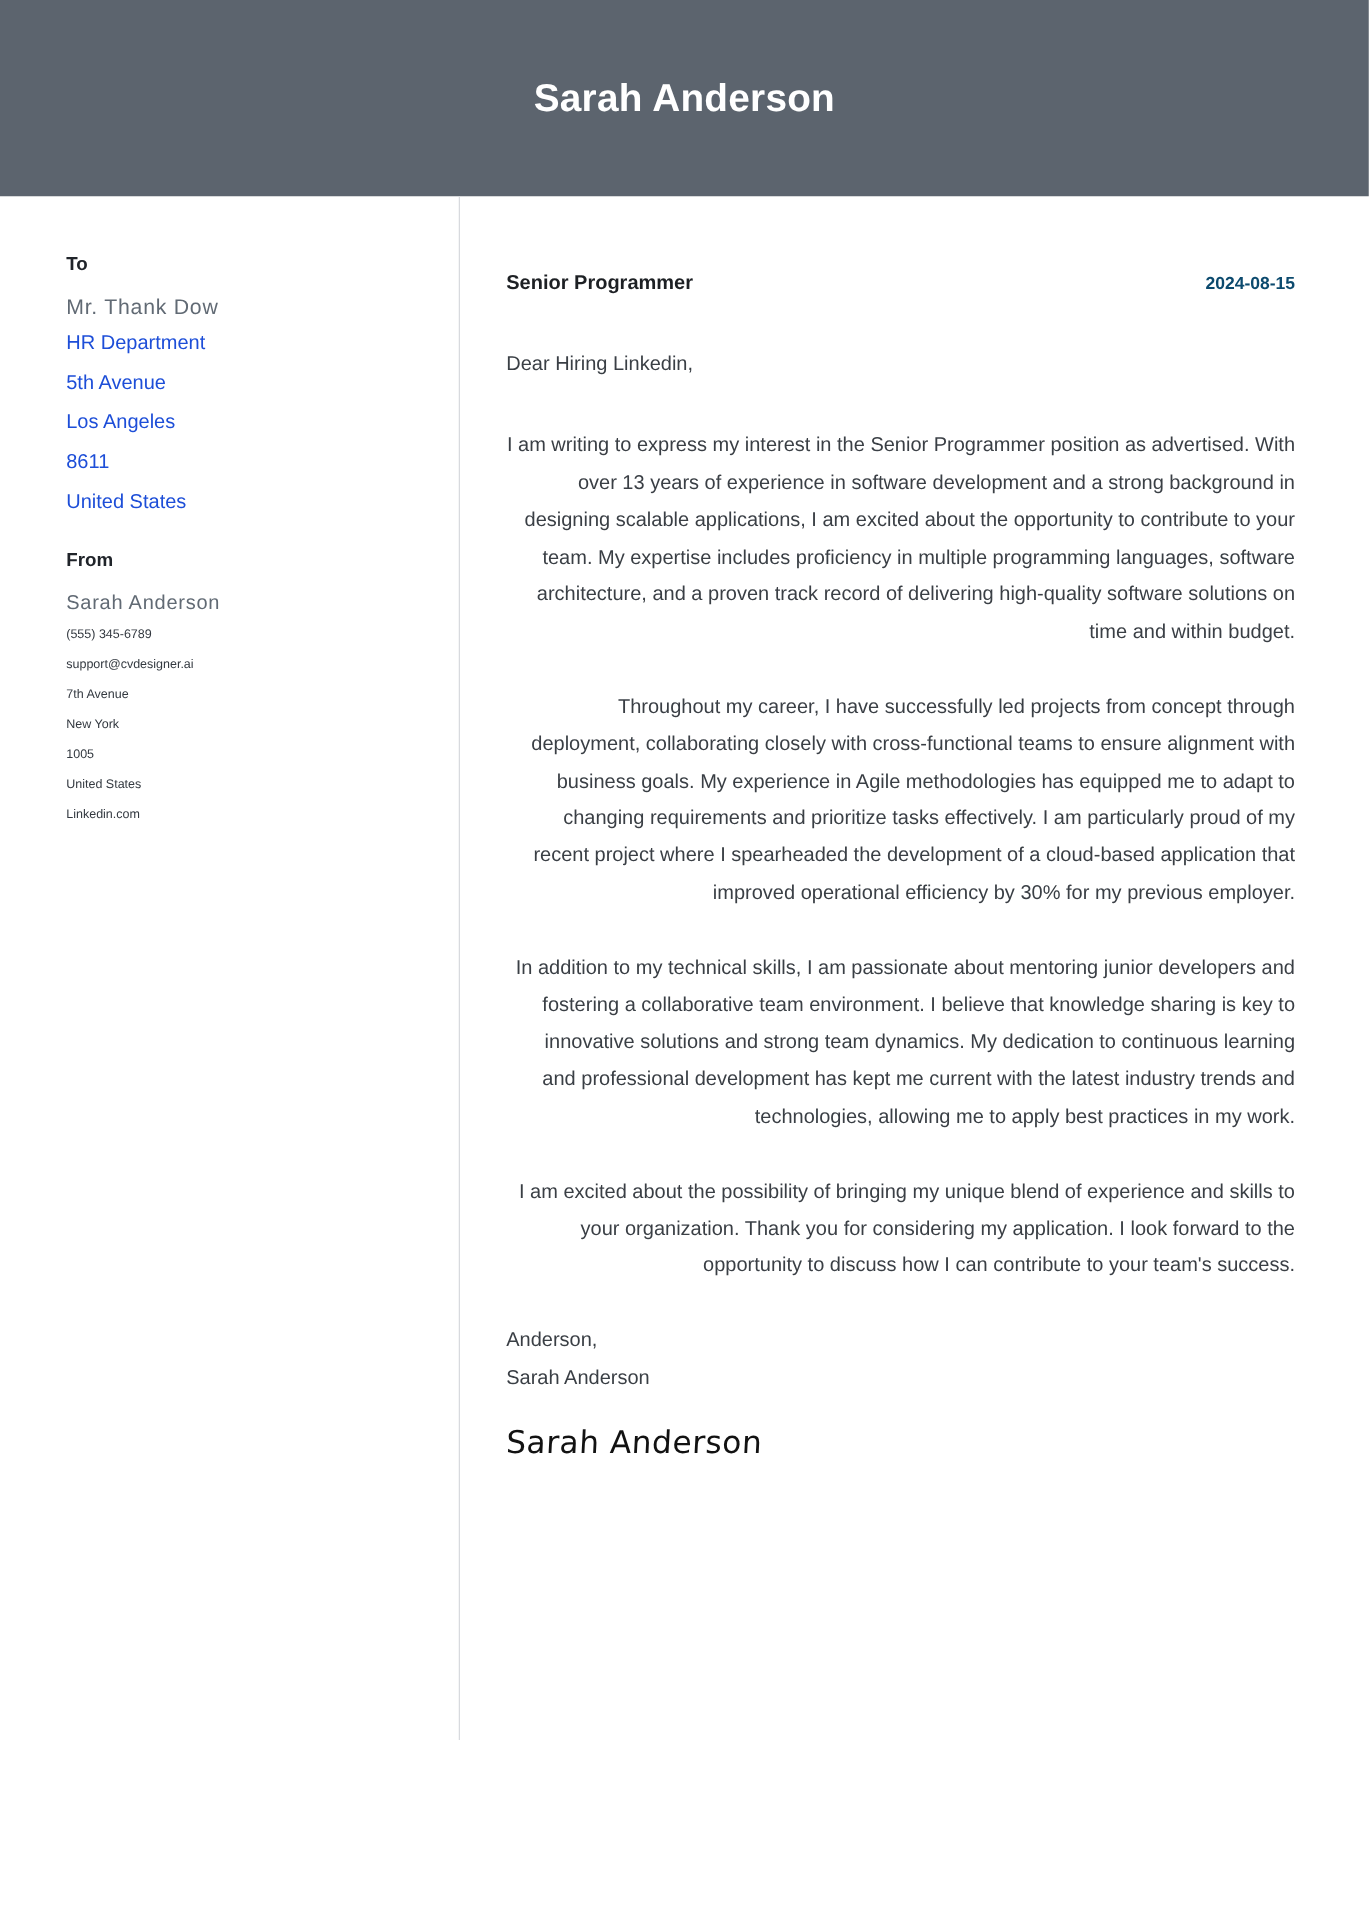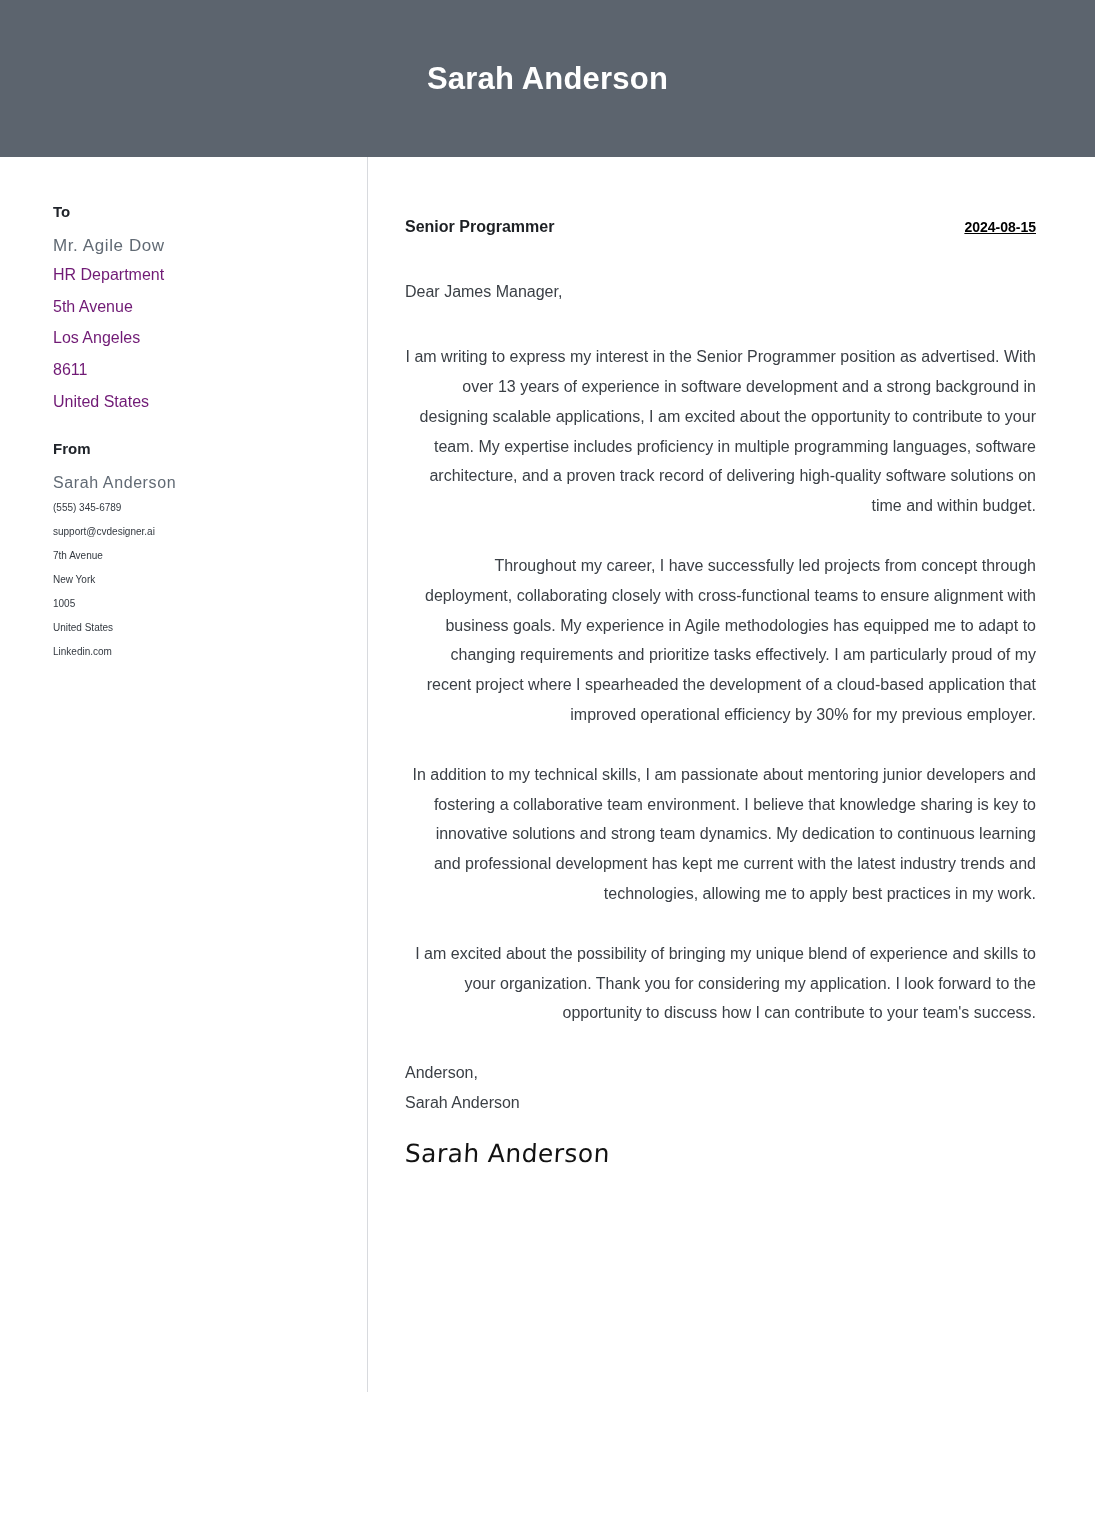--- a/index.html
+++ b/index.html
@@ -70,21 +70,21 @@
   .contact-name {
     font-size: 17px;
     color: #616a74;
     letter-spacing: 0.6px;
     line-height: 1.1;
     margin: 0 0 11px 0;
     white-space: nowrap;
   }
   .to-line {
     font-size: 16px;
-    color: #701a75;
+    color: #1d4ed8;
     line-height: 1.1;
     margin: 0 0 14px 0;
     white-space: nowrap;
   }
   .to-line:last-child { margin-bottom: 0; }
 
   .from-block { margin-top: 31px; }
   .from-name {
     font-size: 16px;
     color: #616a74;
@@ -117,23 +117,22 @@
   }
   .job-title {
     font-size: 16px;
     font-weight: bold;
     color: #1d2024;
     line-height: 1.1;
   }
   .letter-date {
     font-size: 14px;
     font-weight: bold;
-    color: #000000;
-    line-height: 1.1;
-    text-decoration: underline;
+    color: #0c4a6e;
+    line-height: 1.1;
   }
 
   .salutation {
     font-size: 16px;
     color: #3a3f45;
     line-height: 1.1;
     margin: 0 0 42px 0;
   }
   .body-par {
     font-size: 16px;
@@ -168,21 +167,21 @@
   <div class="header">
     <div class="header-name">Sarah Anderson</div>
   </div>
 
   <div class="divider"></div>
 
   <div class="sidebar">
 
     <div class="to-block">
       <div class="block-label">To</div>
-      <div class="contact-name">Mr. Agile Dow</div>
+      <div class="contact-name">Mr. Thank Dow</div>
       <div class="to-line">HR Department</div>
       <div class="to-line">5th Avenue</div>
       <div class="to-line">Los Angeles</div>
       <div class="to-line">8611</div>
       <div class="to-line">United States</div>
     </div>
 
     <div class="from-block">
       <div class="block-label">From</div>
       <div class="from-name">Sarah Anderson</div>
@@ -197,21 +196,21 @@
 
   </div>
 
   <div class="letter">
 
     <div class="letter-head">
       <div class="job-title">Senior Programmer</div>
       <div class="letter-date">2024-08-15</div>
     </div>
 
-    <p class="salutation">Dear James Manager,</p>
+    <p class="salutation">Dear Hiring Linkedin,</p>
 
     <p class="body-par">I am writing to express my interest in the Senior Programmer position as advertised. With over 13 years of experience in software development and a strong background in designing scalable applications, I am excited about the opportunity to contribute to your team. My expertise includes proficiency in multiple programming languages, software architecture, and a proven track record of delivering high-quality software solutions on time and within budget.</p>
     <p class="body-par">Throughout my career, I have successfully led projects from concept through deployment, collaborating closely with cross-functional teams to ensure alignment with business goals. My experience in Agile methodologies has equipped me to adapt to changing requirements and prioritize tasks effectively. I am particularly proud of my recent project where I spearheaded the development of a cloud-based application that improved operational efficiency by 30% for my previous employer.</p>
     <p class="body-par">In addition to my technical skills, I am passionate about mentoring junior developers and fostering a collaborative team environment. I believe that knowledge sharing is key to innovative solutions and strong team dynamics. My dedication to continuous learning and professional development has kept me current with the latest industry trends and technologies, allowing me to apply best practices in my work.</p>
     <p class="body-par">I am excited about the possibility of bringing my unique blend of experience and skills to your organization. Thank you for considering my application. I look forward to the opportunity to discuss how I can contribute to your team's success.</p>
 
     <div class="closing">
       <div>Anderson,</div>
       <div>Sarah Anderson</div>
     </div>

